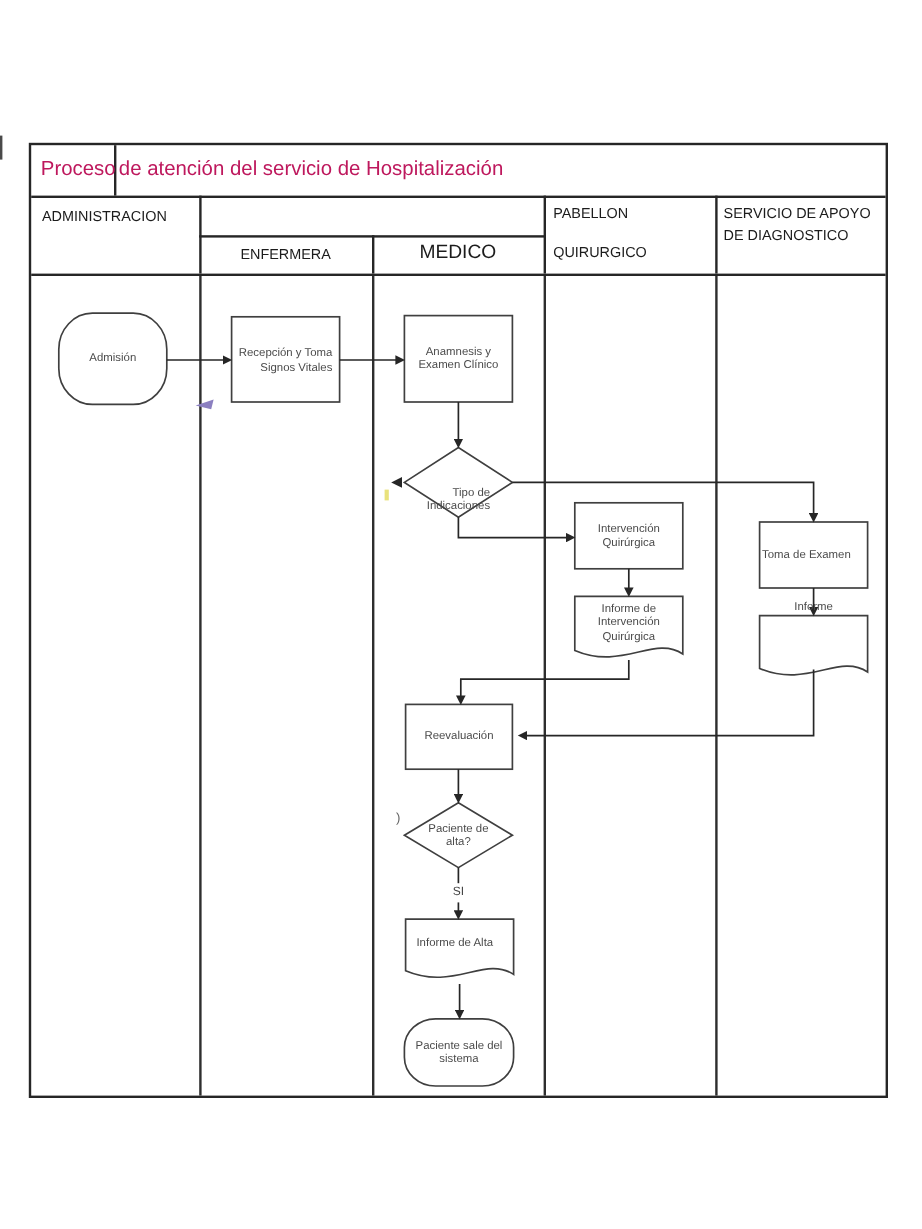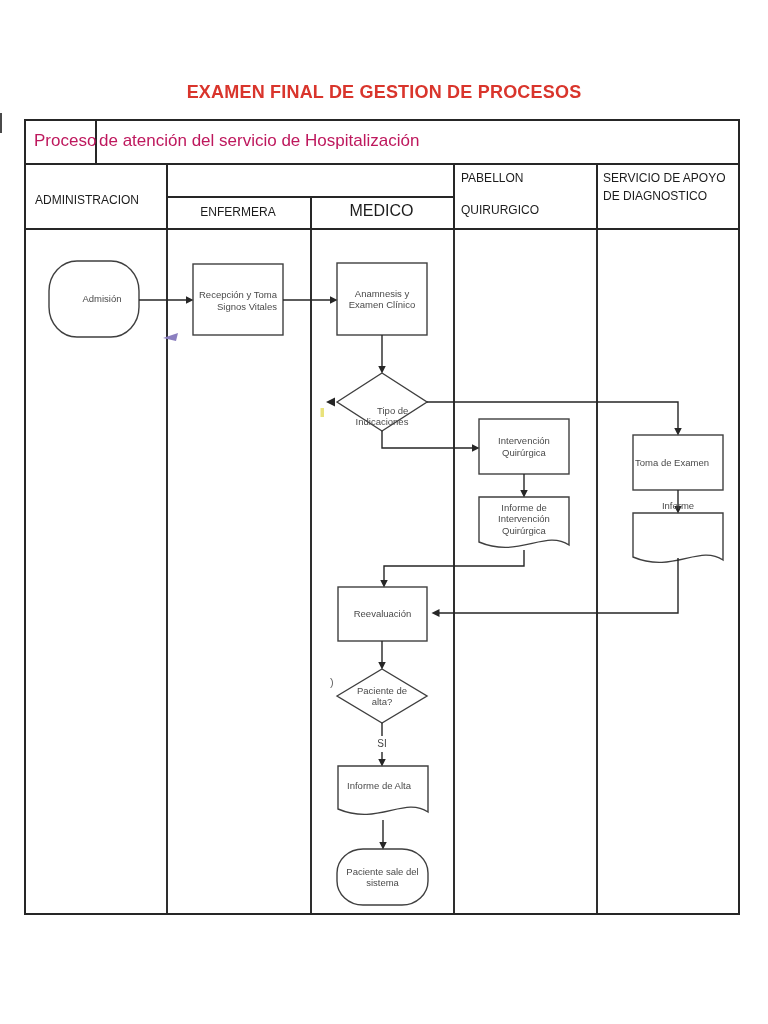--- a/index.html
+++ b/index.html
@@ -33,39 +33,38 @@
     font-size:9.5px;line-height:11.5px;color:#4a4a4a;
   }
   .si-label{font-size:10px;color:#444;display:block;text-align:center;}
   .no-artifact{font-size:11px;color:#666;display:block;}
 </style>
 </head>
 <body>
 
 <div class="page">
 
-  <div class="doc-title">EXAMEN FINAL DE GESTION DE PROCESOS</div>
   <div class="edge-tick"></div>
 
   <div class="table-frame">
 
     <div class="hline" style="left:0;right:0;top:42px;"></div>
     <div class="hline" style="left:0;right:0;top:107px;"></div>
 
     <div class="vline" style="left:69px;top:0;height:42px;width:1.5px;"></div>
     <div class="cell-text t-proc" style="left:8px;top:10px;">Proceso</div>
     <div class="cell-text t-proc" style="left:73px;top:10px;">de atención del servicio de Hospitalización</div>
 
     <div class="vline" style="left:140px;top:42px;height:65px;"></div>
     <div class="vline" style="left:427px;top:42px;height:65px;"></div>
     <div class="vline" style="left:570px;top:42px;height:65px;"></div>
     <div class="hline" style="left:140px;width:289px;top:75px;"></div>
     <div class="vline" style="left:284px;top:75px;height:32px;"></div>
 
-    <div class="cell-text t-head" style="left:9px;top:52px;margin-top:20px;">ADMINISTRACION</div>
+    <div class="cell-text t-head" style="left:9px;top:52px;">ADMINISTRACION</div>
     <div class="cell-text t-head center" style="left:140px;width:144px;top:84px;">ENFERMERA</div>
     <div class="cell-text t-medico center" style="left:284px;width:143px;top:81px;">MEDICO</div>
     <div class="cell-text t-head" style="left:435px;top:50px;">PABELLON</div>
     <div class="cell-text t-head" style="left:435px;top:82px;">QUIRURGICO</div>
     <div class="cell-text t-head" style="left:577px;top:50px;">SERVICIO DE APOYO</div>
     <div class="cell-text t-head" style="left:577px;top:68px;">DE DIAGNOSTICO</div>
 
     <div class="lane-line" style="left:140px;top:109px;height:683px;"></div>
     <div class="lane-line" style="left:284px;top:109px;height:683px;"></div>
     <div class="lane-line" style="left:427px;top:109px;height:683px;"></div>
@@ -105,21 +104,21 @@
       <path d="M382,641 V663" marker-end="url(#arrow)"></path>
       <path d="M382,723 V736"></path>
       <path d="M382,752 V760" marker-end="url(#arrow)"></path>
       <path d="M383,820 V843" marker-end="url(#arrow)"></path>
     </g>
     <polygon points="326,402 335,397.5 335,406.5" fill="#262626"></polygon>
     <polygon points="163,338 178,333 176,341" fill="#8b7fc0"></polygon>
     <rect x="320.5" y="408" width="3.5" height="9" fill="#e9e27b"></rect>
   </svg>
 
-  <div class="flow-label" style="left:36px;top:261px;width:90px;height:76px;padding-left:21px;">Admisión</div>
+  <div class="flow-label" style="left:49px;top:261px;width:90px;height:76px;">Admisión</div>
   <div class="flow-label" style="left:193px;top:264px;width:90px;height:73px;text-align:right;">Recepción y Toma
 Signos Vitales</div>
   <div class="flow-label" style="left:337px;top:263px;width:90px;height:72px;">Anamnesis y
 Examen Clínico</div>
   <div class="flow-label" style="left:337px;top:387px;width:90px;height:58px;text-align:right;">Tipo de
 Indicaciones</div>
   <div class="flow-label" style="left:479px;top:419px;width:90px;height:55px;">Intervención
 Quirúrgica</div>
   <div class="flow-label" style="left:479px;top:497px;width:90px;height:44px;">Informe de
 Intervención

